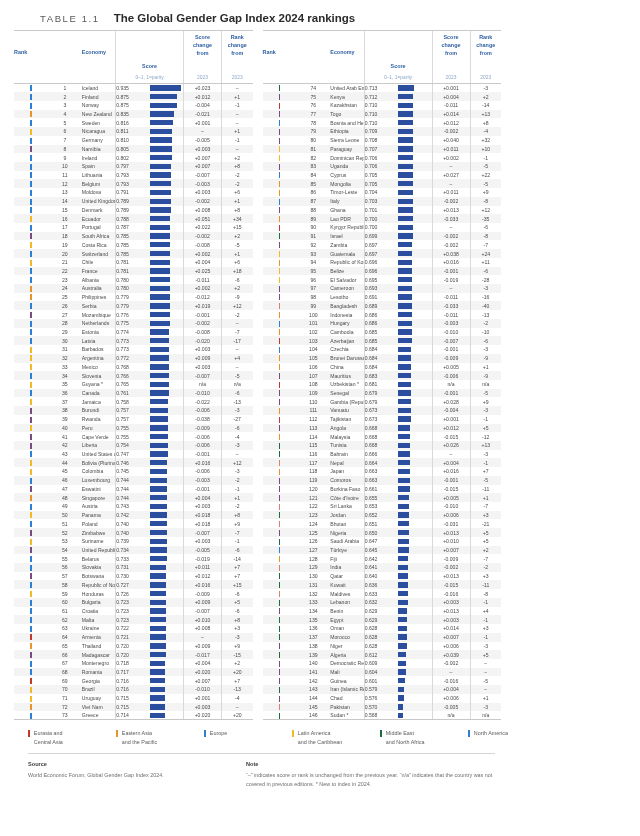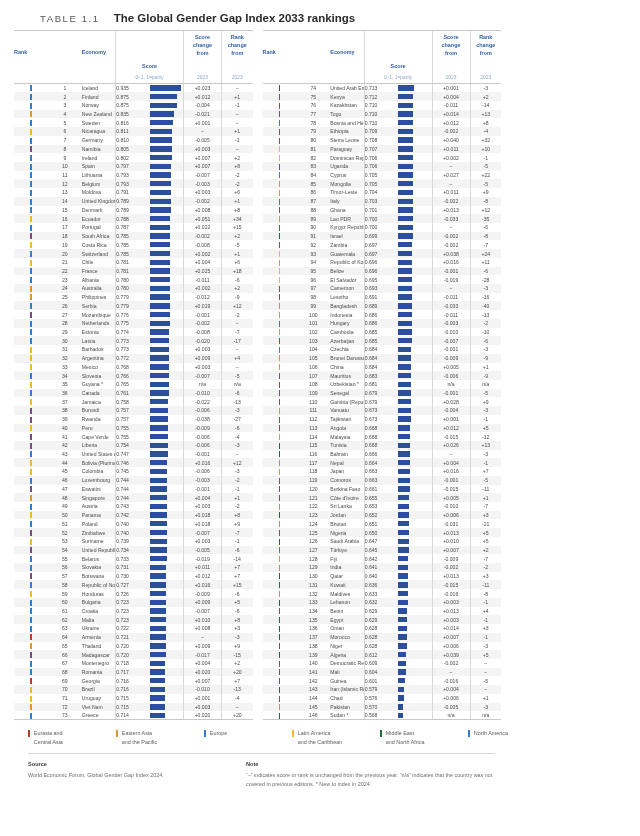--- a/index.html
+++ b/index.html
@@ -165,21 +165,21 @@
     line-height: 1.6;
   }
 </style>
 </head>
 <body>
 
 <div id="page">
 
   <div class="title-bar">
     <span class="title-label">TABLE 1.1</span>
-    <span class="title-text">The Global Gender Gap Index 2033 rankings</span>
+    <span class="title-text">The Global Gender Gap Index 2024 rankings</span>
   </div>
 
   <div class="tables">
     <div class="tbl-wrap">
       <table class="rank-table">
         <thead>
           <tr class="hdr-top">
             <td colspan="2">Rank</td>
             <td>Economy</td>
             <td colspan="2" class="c-score vline">Score</td>

